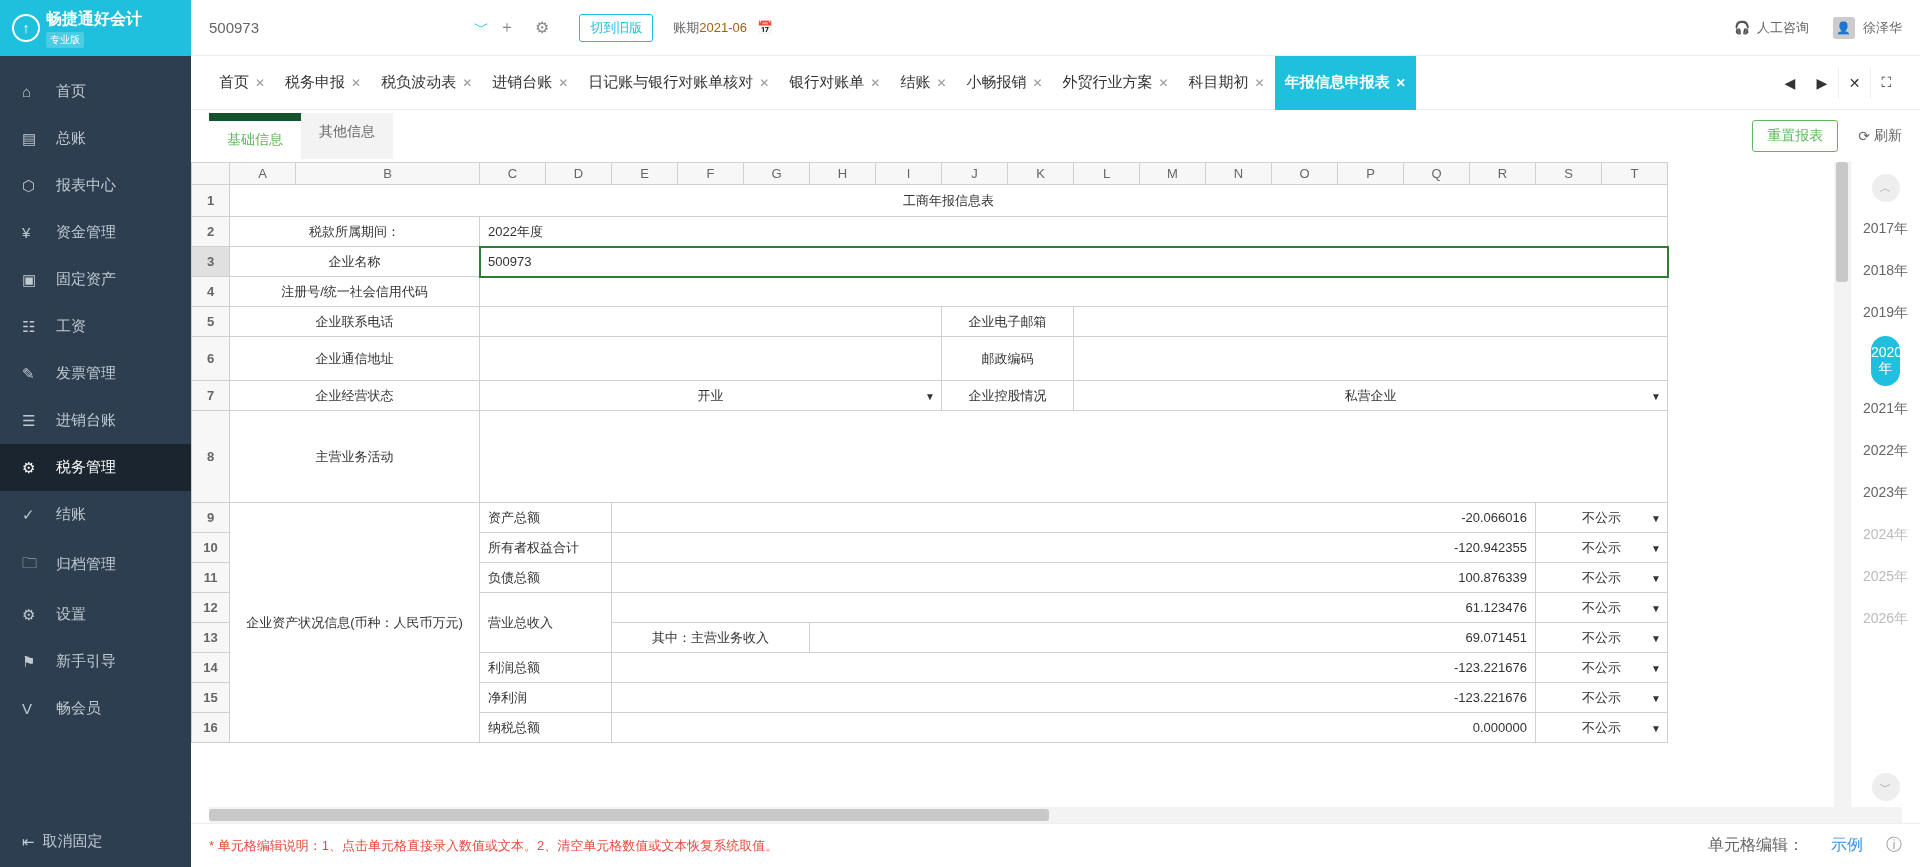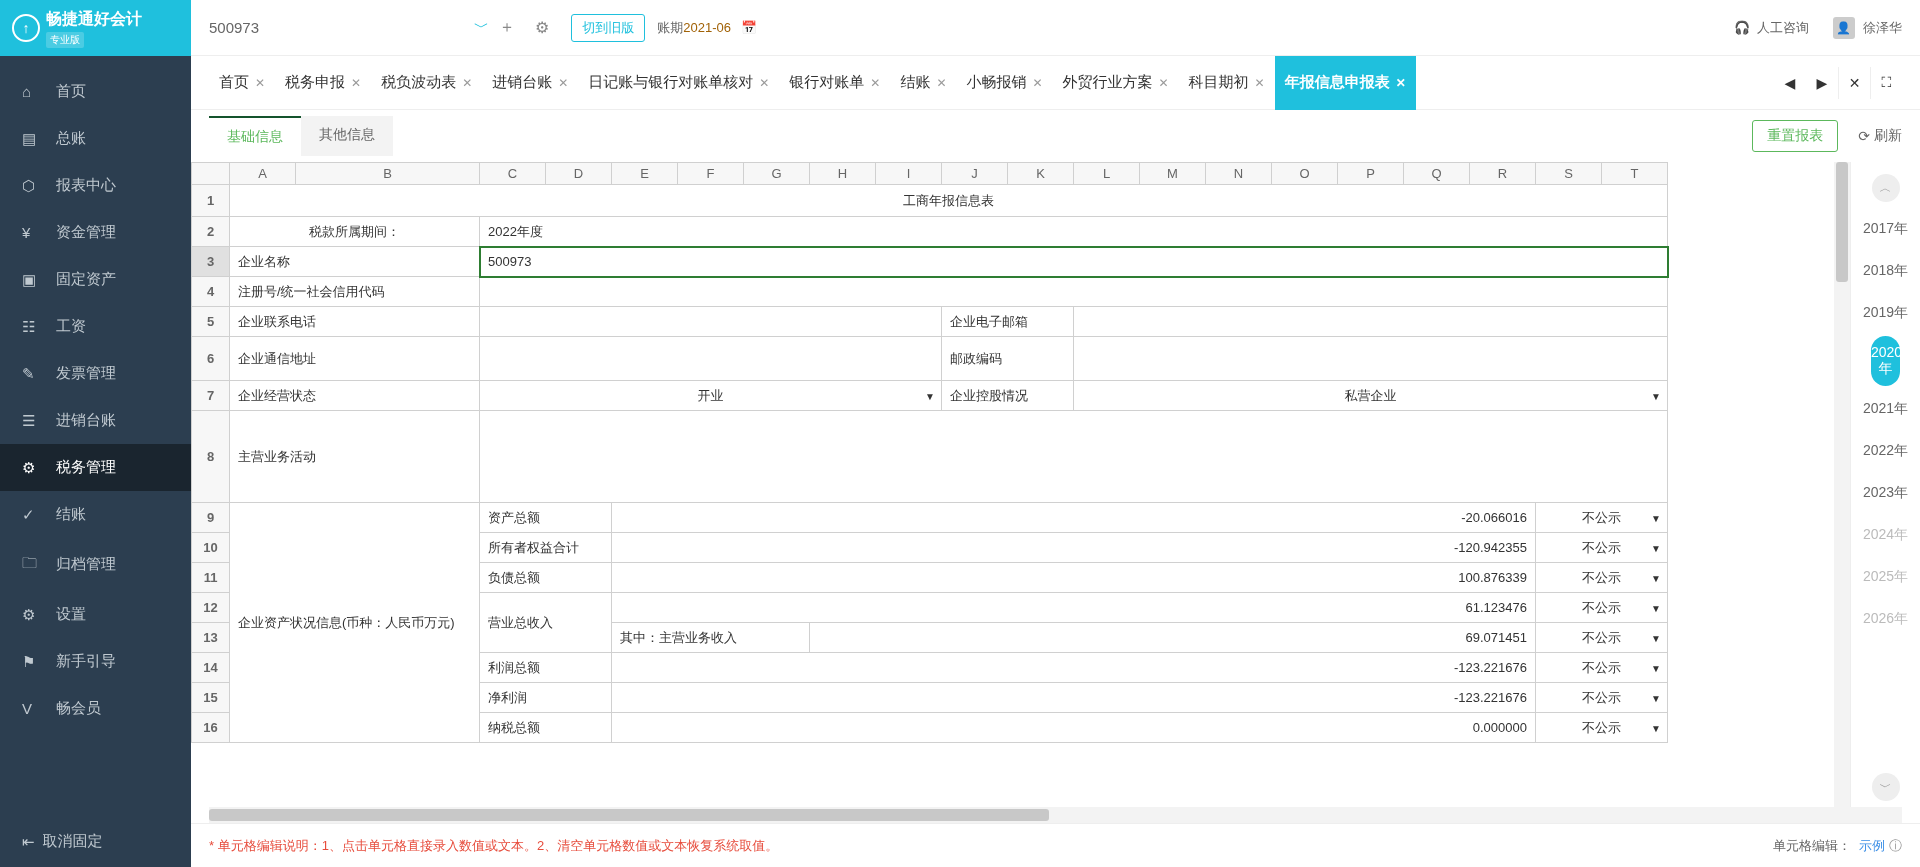--- a/index.html
+++ b/index.html
@@ -19,21 +19,21 @@
 .nav-item .icon { width: 20px; margin-right: 14px; display: inline-flex; }
 .unpin { padding: 16px 22px; display: flex; align-items: center; color: #c0c9d0; font-size: 15px; }
 .unpin .icon { margin-right: 8px; }
 
 
 .main { flex: 1; display: flex; flex-direction: column; background: #fff; }
 .topbar { height: 56px; display: flex; align-items: center; padding: 0 18px; border-bottom: 1px solid #eee; }
 .company-select { flex: 0 0 280px; display: flex; align-items: center; color: #666; font-size: 15px; }
 .chev-down { color: #1fc0dd; margin-left: auto; }
 .top-ico { margin: 0 10px; color: #888; cursor: pointer; font-size: 16px; }
-.old-ver-btn { border: 1px solid #1fc0dd; color: #1fc0dd; padding: 4px 10px; border-radius: 3px; margin: 0 12px; cursor: pointer; font-size: 13px; }
+.old-ver-btn { border: 1px solid #1fc0dd; color: #1fc0dd; padding: 4px 10px; border-radius: 3px; margin: 0 20px; cursor: pointer; font-size: 13px; }
 .period-label { color: #666; }
 .period-val { color: #a16207; margin-right: 10px; }
 .cal-icon { color: #1fc0dd; }
 .top-right { margin-left: auto; display: flex; align-items: center; }
 .cs { display: flex; align-items: center; color: #666; margin-right: 24px; }
 .cs .icon { margin-right: 6px; }
 .user { display: flex; align-items: center; color: #666; }
 .avatar { width: 22px; height: 22px; background: #ccc; border-radius: 3px; margin-right: 8px; display: flex; align-items: center; justify-content: center; color: #fff; font-size: 12px; }
 
 
@@ -45,40 +45,40 @@
 .tab.active .close { color: #fff; }
 .tabnav { display: flex; align-items: center; }
 .tabnav-btn { width: 32px; height: 32px; display: flex; align-items: center; justify-content: center; cursor: pointer; color: #333; font-size: 14px; }
 .tabnav-btn.x { border-left: 1px solid #eee; }
 .tabnav-btn.fs { border-left: 1px solid #eee; }
 
 
 .subbar { height: 52px; display: flex; align-items: center; padding: 0 18px; }
 .subtabs { display: flex; }
 .subtab { padding: 10px 18px; background: #f3f3f3; color: #666; cursor: pointer; font-size: 14px; }
-.subtab.active { background: transparent; color: #5cb85c; border-top: 2px solid #14532d; }
+.subtab.active { background: transparent; color: #5cb85c; border-top: 8px solid #14532d; }
 .subactions { margin-left: auto; display: flex; align-items: center; }
 .btn-outline-green { border: 1px solid #5cb85c; color: #5cb85c; padding: 6px 14px; border-radius: 3px; cursor: pointer; margin-right: 20px; font-size: 14px; }
 .refresh { display: flex; align-items: center; color: #666; cursor: pointer; font-size: 14px; }
 .refresh .icon { margin-right: 4px; }
 
 
 .sheet-wrap { flex: 1; display: flex; position: relative; overflow: hidden; }
 .sheet { flex: 1; overflow: auto; position: relative; }
 .grid { border-collapse: collapse; }
 .grid th, .grid td { border: 1px solid #d0d0d0; font-size: 13px; }
 .grid thead th { background: #f7f7f7; font-weight: normal; color: #666; height: 22px; }
 .corner { width: 38px; background: #f0f0f0; }
 .colhead { width: 66px; }
 .colhead.wide { width: 184px; }
 .rowhead { width: 38px; background: #f7f7f7; text-align: center; color: #666; height: 30px; }
 .rowhead.sel { background: #e0e0e0; }
 .grid td { padding: 4px 8px; background: #fff; }
 .title-cell { text-align: center; font-size: 20px; height: 32px; }
-.label-cell { text-align: left; color: #333; }
+.label-cell { text-align: center; color: #333; }
 .val-right { text-align: right; }
 .dd-cell { position: relative; text-align: center; }
 .dd-caret { position: absolute; right: 6px; top: 50%; transform: translateY(-50%); font-size: 10px; color: #333; }
 .sel-row td { }
 .editing { outline: 2px solid #2e7d32; outline-offset: -1px; }
 .tall { height: 44px; }
 .vtall { height: 92px; }
 
 
 .year-panel { width: 70px; border-left: 1px solid #eee; display: flex; flex-direction: column; align-items: center; padding-top: 6px; }
@@ -88,21 +88,21 @@
 .year.active { background: #1fc0dd; color: #fff; border-radius: 999px; margin: 2px 20px; padding: 8px 0; }
 .year.dim { color: #bbb; }
 
 
 .vscroll { width: 16px; background: #f3f3f3; position: relative; }
 .vscroll-thumb { position: absolute; left: 2px; right: 2px; top: 0; height: 120px; background: #c8c8c8; border-radius: 3px; }
 
 
 .footer { height: 44px; border-top: 1px solid #eee; display: flex; align-items: center; padding: 0 18px; }
 .foot-note { color: #e74c3c; font-size: 13px; }
-.foot-right { margin-left: auto; display: flex; align-items: center; color: #666; font-size: 13px; }
+.foot-right { margin-left: auto; display: flex; align-items: center; color: #666; font-size: 16px; gap: 19px; }
 .example-link { color: #3a8ee6; margin-left: 8px; cursor: pointer; }
 
 
 .hscroll { height: 16px; background: #f3f3f3; margin: 0 18px 0 18px; position: relative; }
 .hscroll-thumb { position: absolute; top: 2px; bottom: 2px; left: 0; width: 840px; background: #c8c8c8; border-radius: 3px; }
 </style>
 </head>
 <body>
 
 <div class="app">

